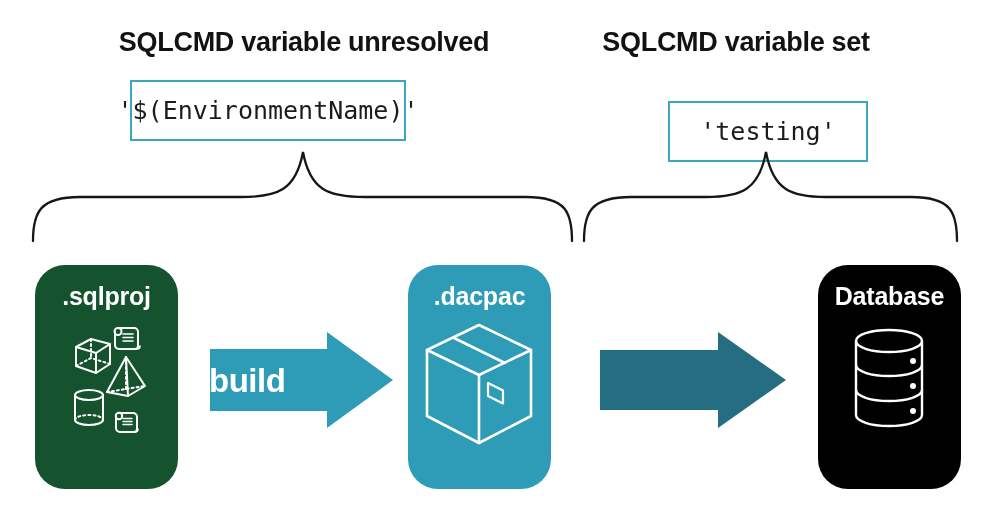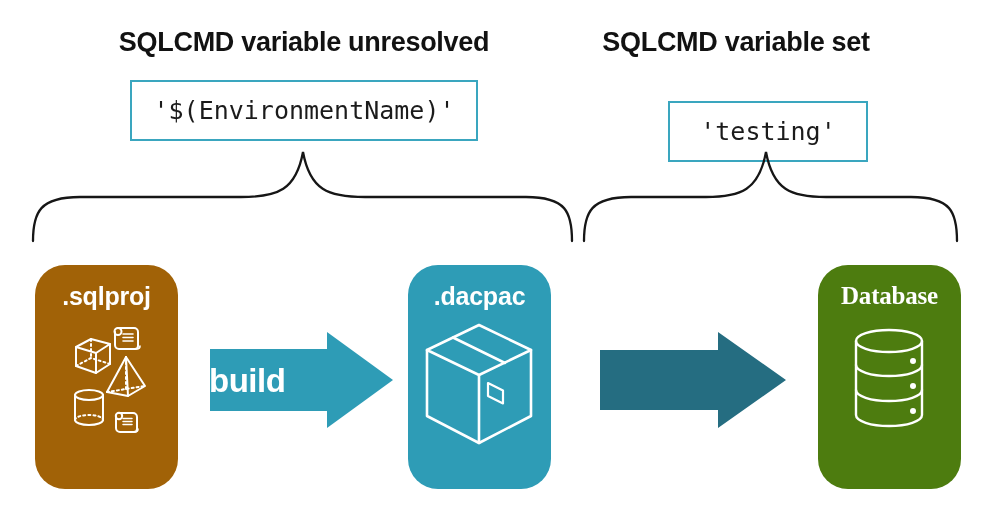--- a/index.html
+++ b/index.html
@@ -12,33 +12,33 @@
     font-size:27px;font-weight:bold;color:#121212;text-align:center;
     letter-spacing:-0.3px;
   }
   .heading-left{left:104px;width:400px;text-align:center;}
   .heading-right{left:536px;width:400px;}
   .value-box{
     position:absolute;top:80px;height:61px;box-sizing:border-box;
     border:2.5px solid #3AA6BF;background:#ffffff;
     display:flex;align-items:center;justify-content:center;
   }
-  .value-box-left{left:130px;width:348px;}
+  .value-box-left{left:130px;width:276px;}
   .value-box-right{left:668px;width:200px;margin-top:21px;}
   .code-text{
     font-family:"DejaVu Sans Mono", monospace;
     font-size:25px;color:#1b1b1b;white-space:pre;
   }
   .braces{position:absolute;left:0;top:0;width:1000px;height:522px;}
   .card{
     position:absolute;top:265px;width:143px;height:224px;border-radius:30px;
   }
-  .card-sqlproj{left:35px;background:#a16207;}
+  .card-sqlproj{left:35px;background:#14532d;}
   .card-dacpac{left:408px;background:#2E9CB6;}
-  .card-database{left:818px;background:#4d7c0f;font-family:Liberation Serif, serif;}
+  .card-database{left:818px;background:#000000;}
   .card-label{
     margin-top:17px;text-align:center;font-size:25px;font-weight:bold;
     color:#ffffff;letter-spacing:-0.2px;
   }
   .card-icon{position:absolute;}
   .icon-sqlobjects{left:33px;top:60px;}
   .icon-package{left:16px;top:58px;}
   .icon-database{left:33px;top:63px;}
   .arrow{position:absolute;top:331px;height:98px;}
   .arrow-build{left:209px;width:186px;}

